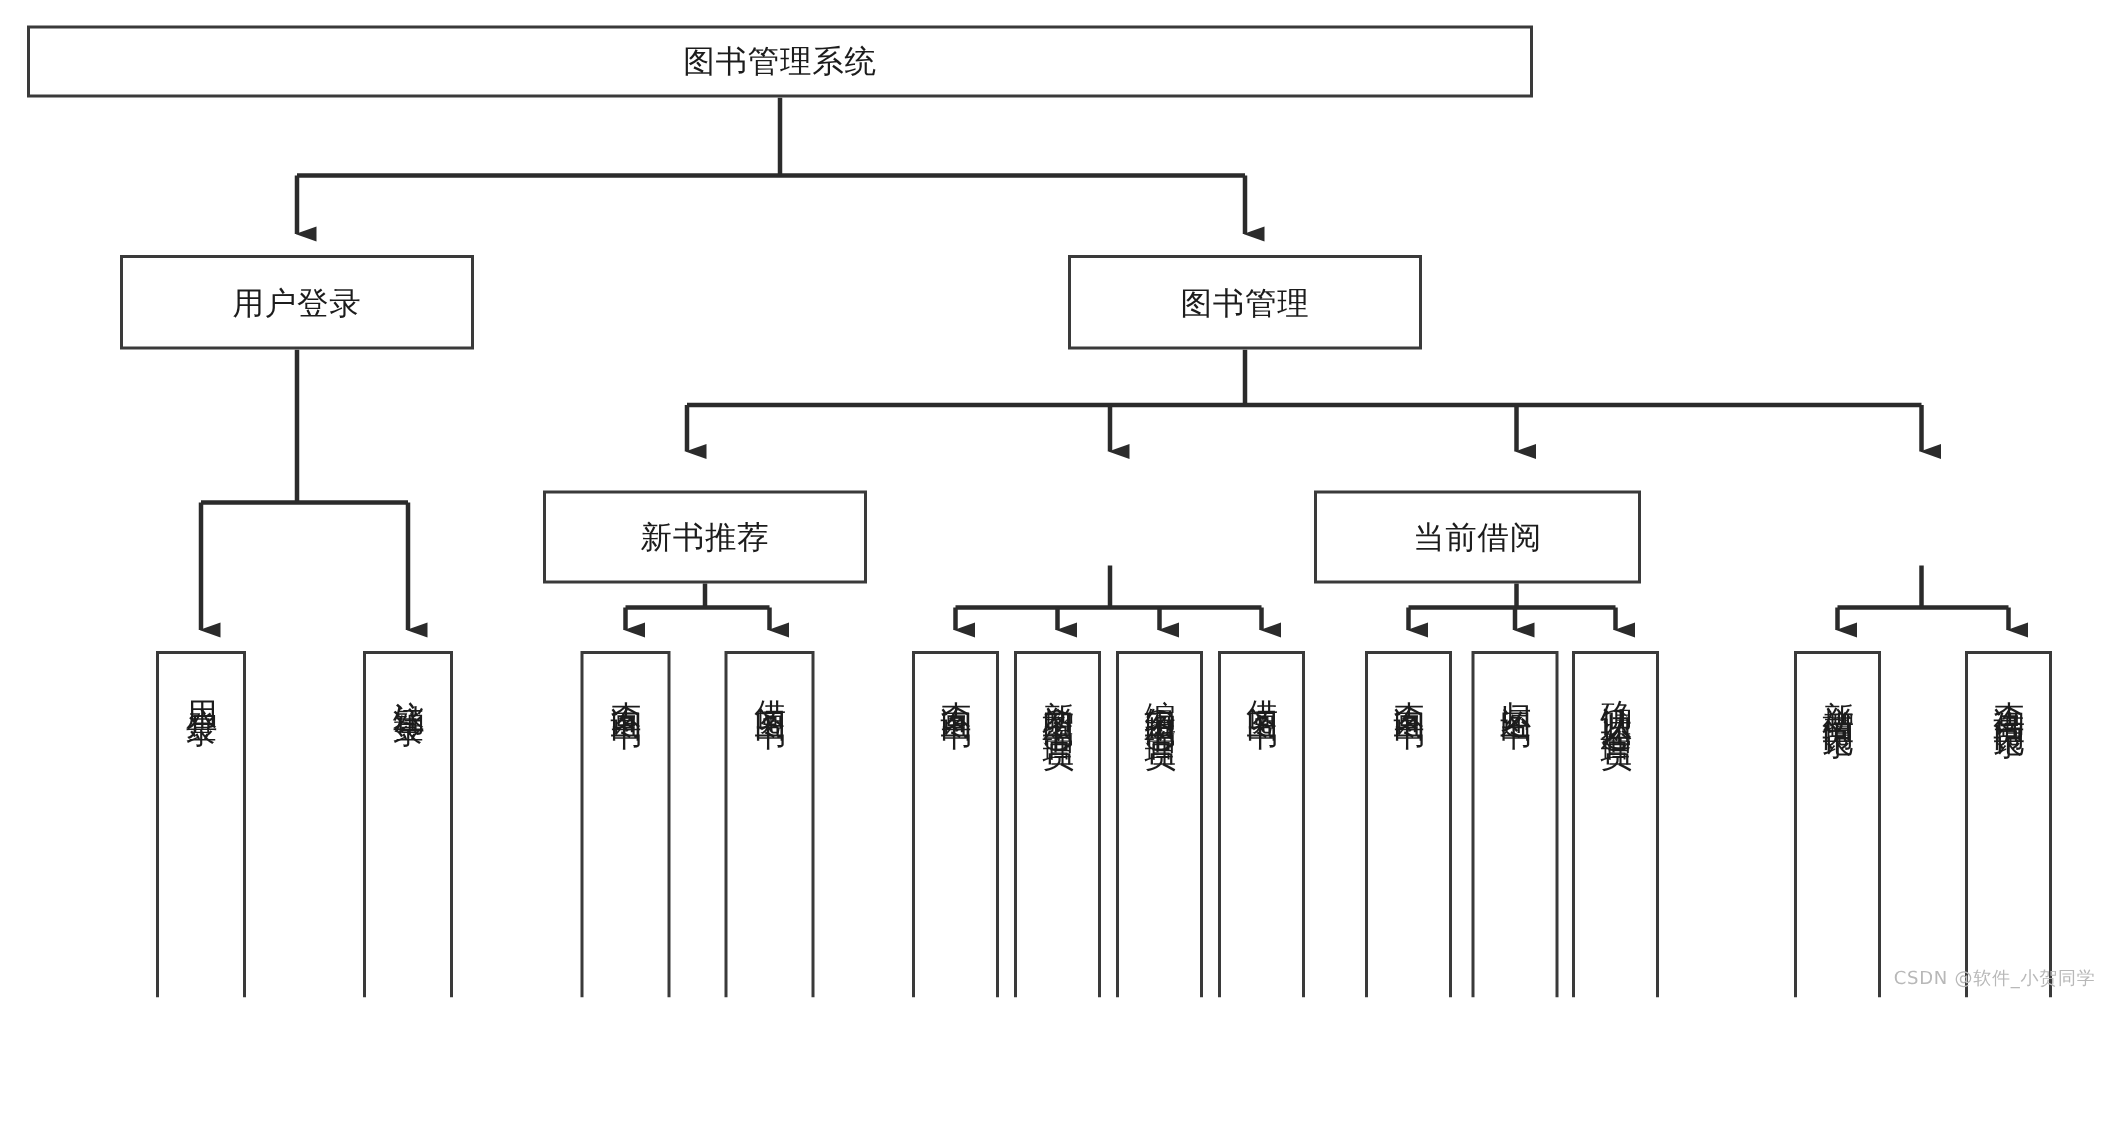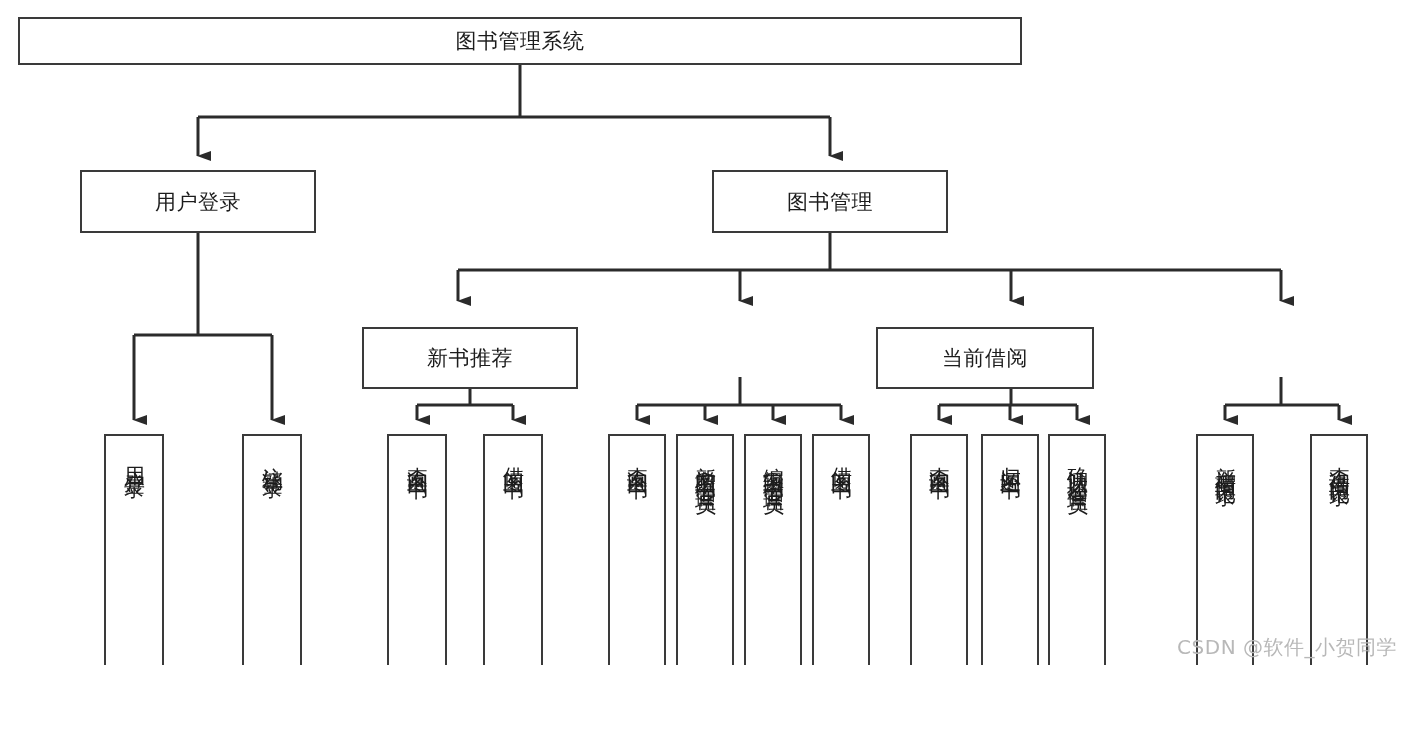--- a/index.html
+++ b/index.html
@@ -50,21 +50,21 @@
     font-size: 21px;
     line-height: 1.0;
     letter-spacing: 4px;
     white-space: nowrap;
     color: #1c1c1c;
   }
   .watermark {
     position: absolute;
     right: 8px;
     bottom: 4px;
-    font-size: 20px;
+    font-size: 12px;
     color: #b8b8b8;
     white-space: nowrap;
     letter-spacing: 0.5px;
   }
 </style>
 </head>
 <body>
 
 <div id="canvas">
 

